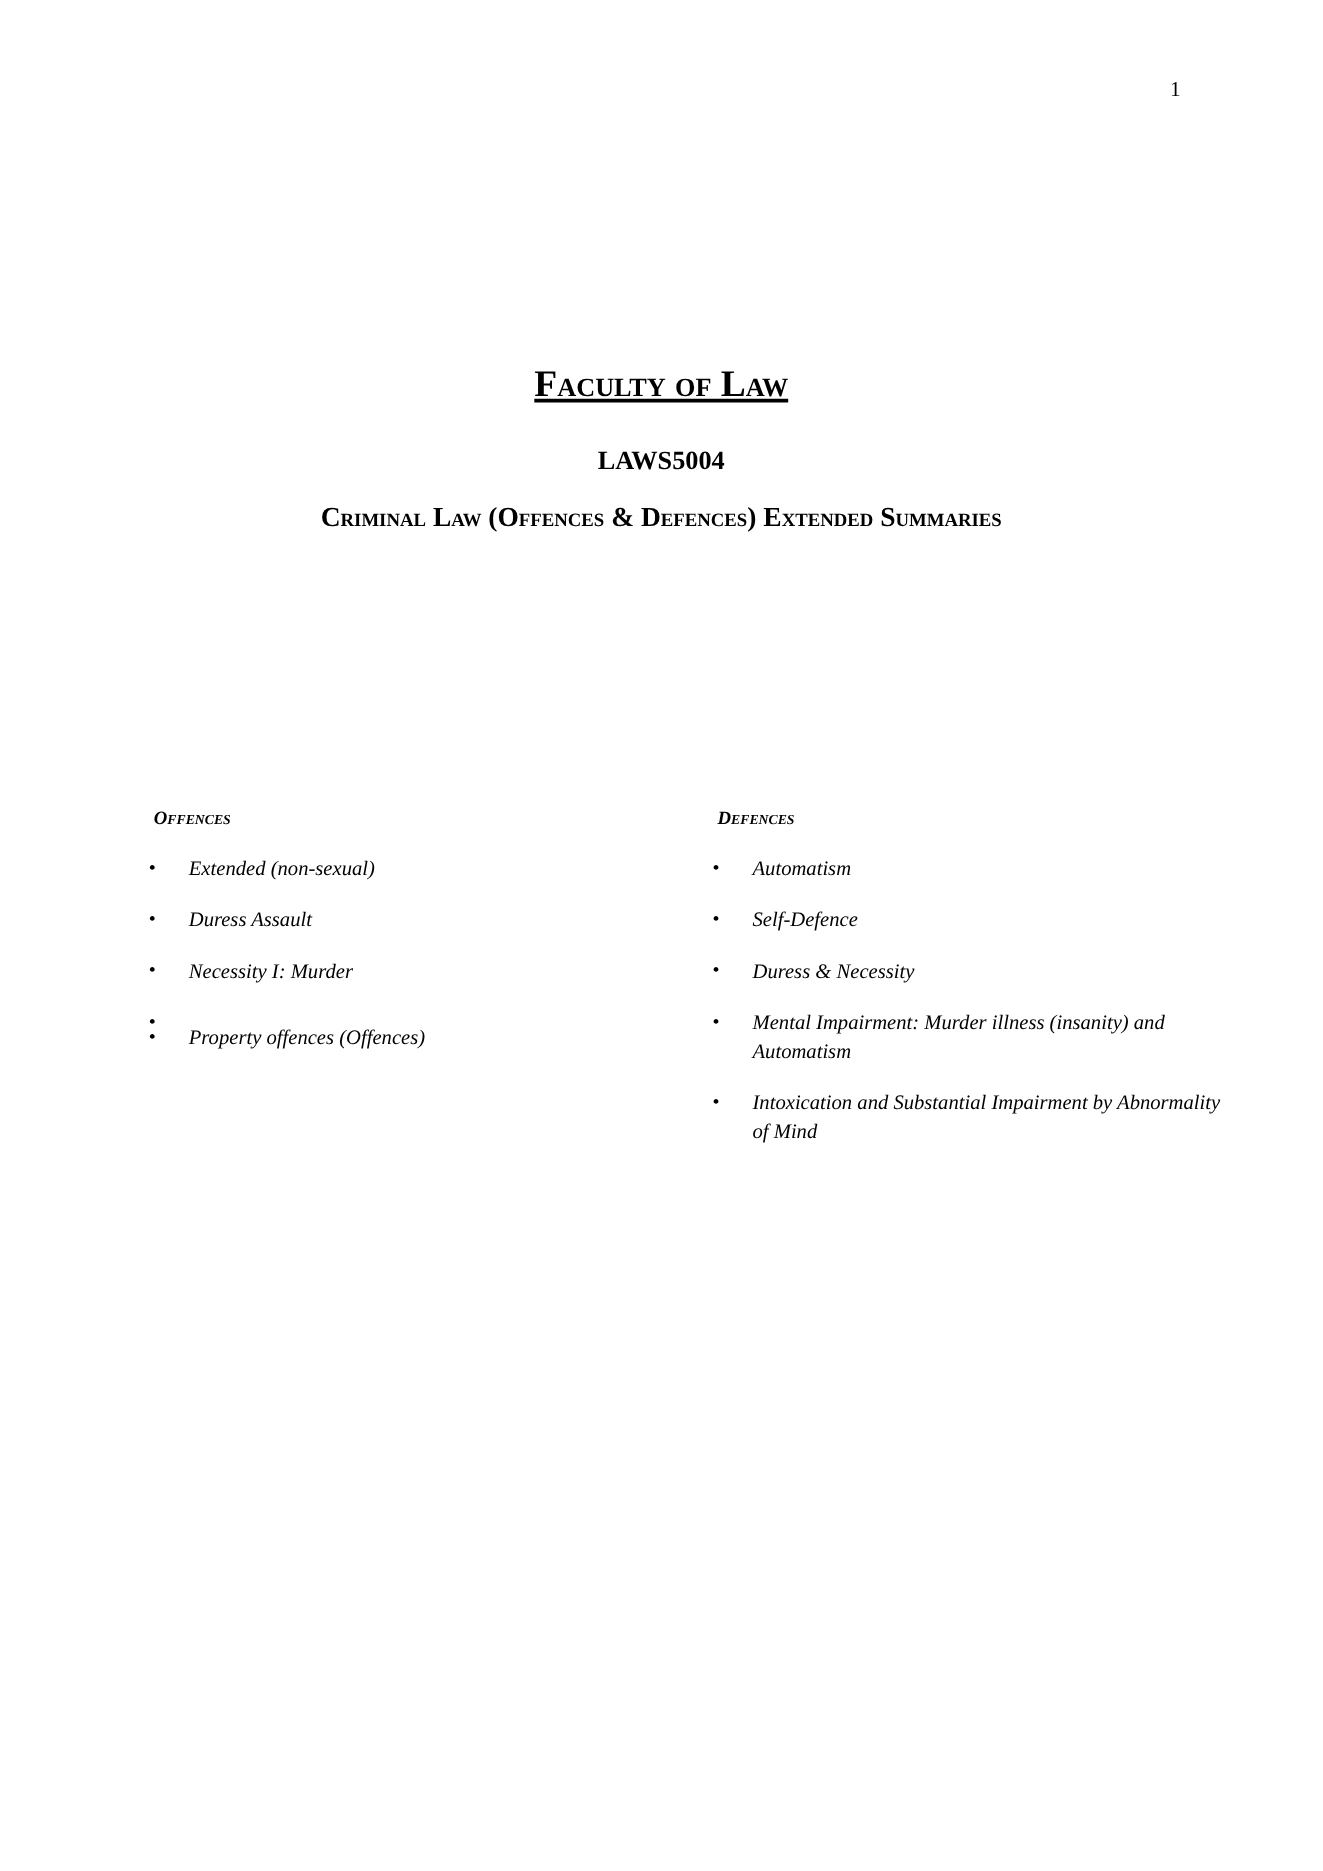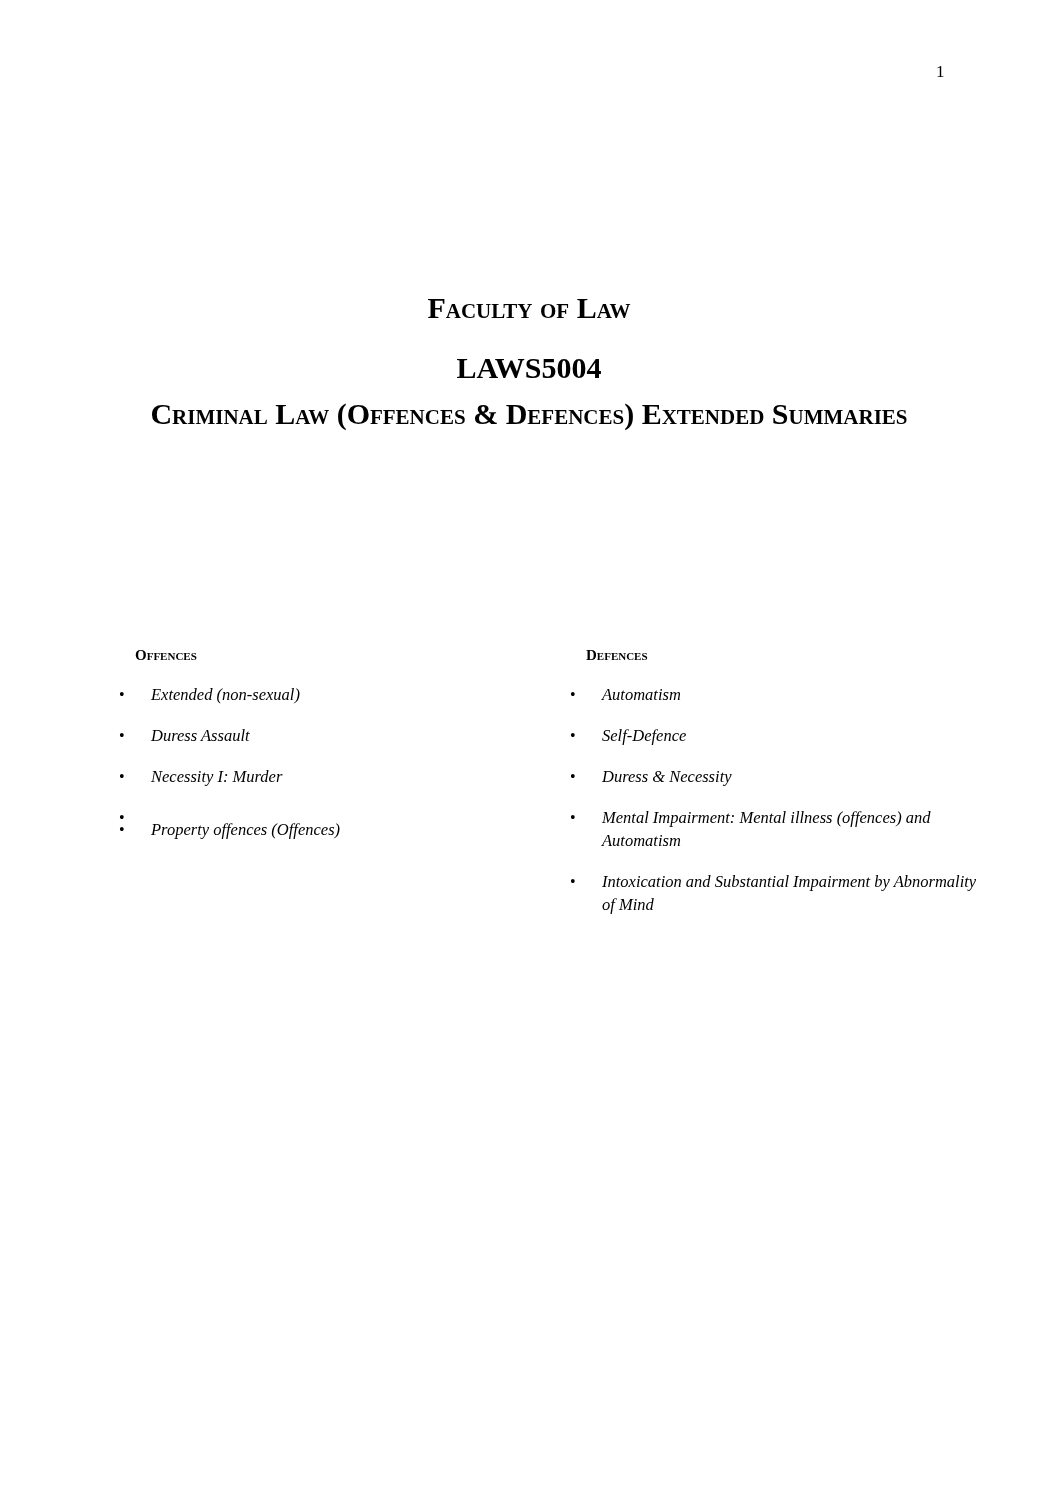--- a/index.html
+++ b/index.html
@@ -27,47 +27,49 @@
       left: 0;
       width: 1058px;
       text-align: center;
     }
     .faculty {
       font-weight: bold;
       font-variant: small-caps;
       font-size: 30px;
       line-height: 40px;
       margin: 0;
+      text-decoration: underline;
     }
     .course-code {
       font-weight: bold;
-      font-size: 30px;
+      font-size: 21px;
       line-height: 40px;
       margin: 20px 0 0 0;
     }
     .course-title {
       font-weight: bold;
       font-variant: small-caps;
-      font-size: 30px;
+      font-size: 22px;
       line-height: 44px;
       margin: 4px auto 0 auto;
       width: 760px;
     }
     .column {
       position: absolute;
       top: 645px;
       width: 400px;
     }
     .col-left { left: 119px; }
     .col-right { left: 570px; width: 420px; }
     .col-heading {
+      font-style: italic;
       font-weight: bold;
       font-variant: small-caps;
       font-size: 15px;
-      margin: 0 0 18px 16px;
+      margin: 0 0 18px 4px;
       line-height: 20px;
     }
     ul.items {
       list-style: none;
       margin: 0;
       padding: 0;
     }
     ul.items li {
       position: relative;
       padding-left: 32px;
@@ -108,16 +110,16 @@
     <li><span class="bullet">•</span><span>Property offences (Offences)</span></li>
   </ul>
 </div>
 
 <div class="column col-right">
   <div class="col-heading">Defences</div>
   <ul class="items">
     <li><span class="bullet">•</span><span>Automatism</span></li>
     <li><span class="bullet">•</span><span>Self-Defence</span></li>
     <li><span class="bullet">•</span><span>Duress &amp; Necessity</span></li>
-    <li><span class="bullet">•</span><span>Mental Impairment: Mental illness (offences) and Automatism</span></li>
+    <li><span class="bullet">•</span><span>Mental Impairment: Murder illness (insanity) and Automatism</span></li>
     <li><span class="bullet">•</span><span>Intoxication and Substantial Impairment by Abnormality of Mind</span></li>
   </ul>
 </div>
 
 </body></html>

